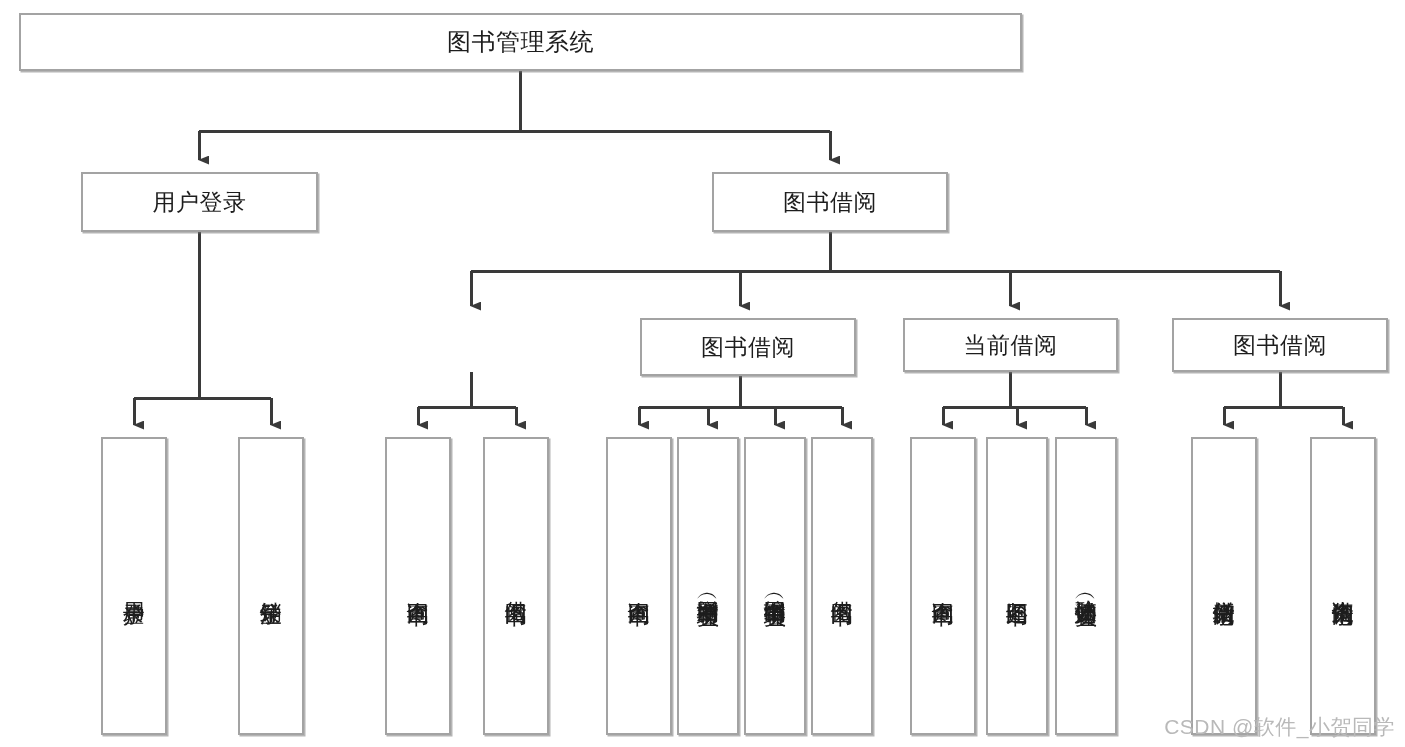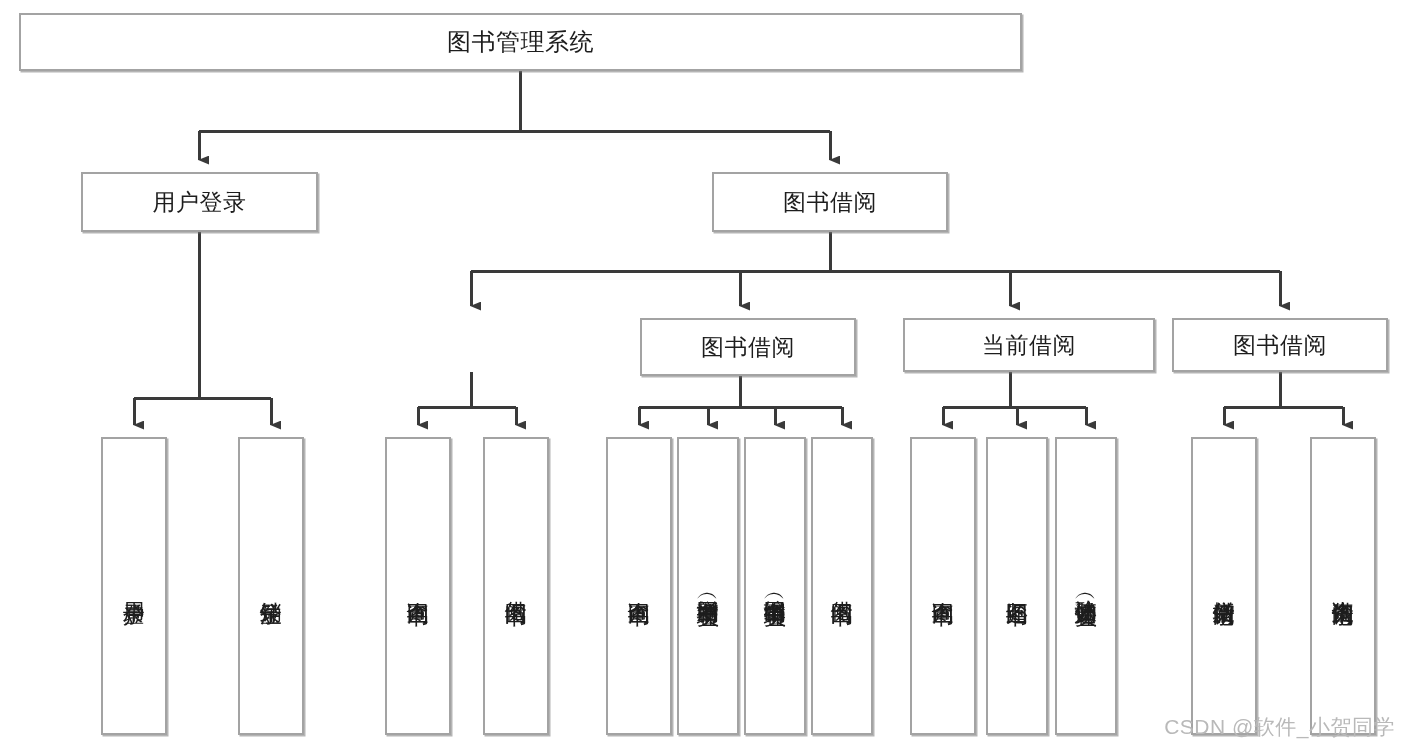--- a/index.html
+++ b/index.html
@@ -134,21 +134,21 @@
   <div class="node-box" style="left:81px; top:172px; width:237px; height:60px;">
     <span class="node-label-h">用户登录</span>
   </div>
   <div class="node-box" style="left:712px; top:172px; width:236px; height:60px;">
     <span class="node-label-h">图书借阅</span>
   </div>
 
   <div class="node-box" style="left:640px; top:318px; width:216px; height:58px;">
     <span class="node-label-h">图书借阅</span>
   </div>
-  <div class="node-box" style="left:903px; top:318px; width:252px; height:54px;">
+  <div class="node-box" style="left:903px; top:318px; width:215px; height:54px;">
     <span class="node-label-h">当前借阅</span>
   </div>
   <div class="node-box" style="left:1172px; top:318px; width:216px; height:54px;">
     <span class="node-label-h">图书借阅</span>
   </div>
 
   <div class="node-box" style="left:101px; top:437px; width:66px; height:298px;">
     <span class="node-label-v">用户登录</span>
   </div>
   <div class="node-box" style="left:238px; top:437px; width:66px; height:298px;">

